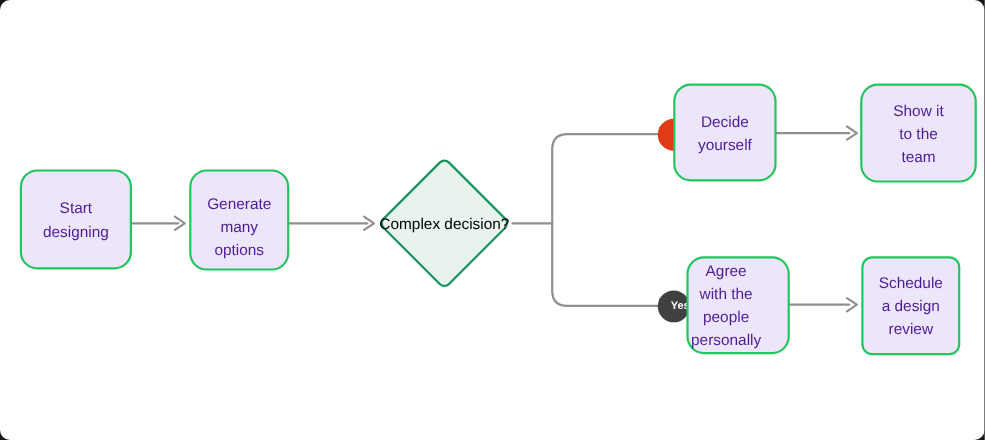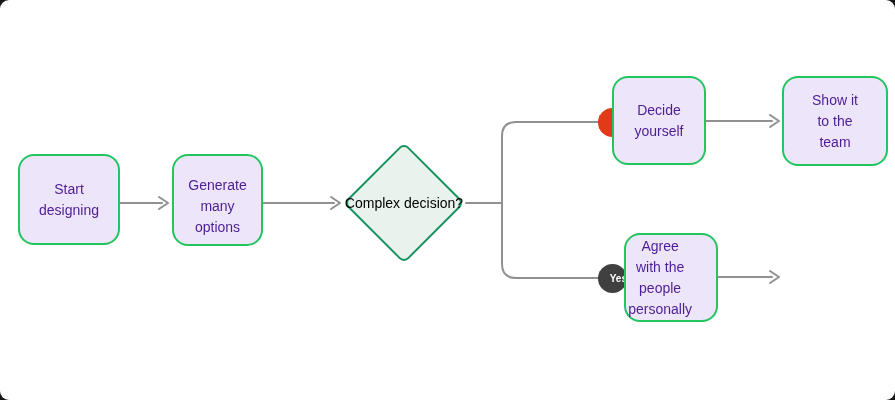--- a/index.html
+++ b/index.html
@@ -159,15 +159,18 @@
     </div>
 
     <div class="node node-show">
       <span>Show it to the team</span>
     </div>
 
     <div class="node node-agree">
       <span>Agree with the people personally</span>
     </div>
 
+    <div class="node node-schedule">
+      <span>Schedule a design review</span>
+    </div>
 
   </div>
 </div>
 
 </body></html>

